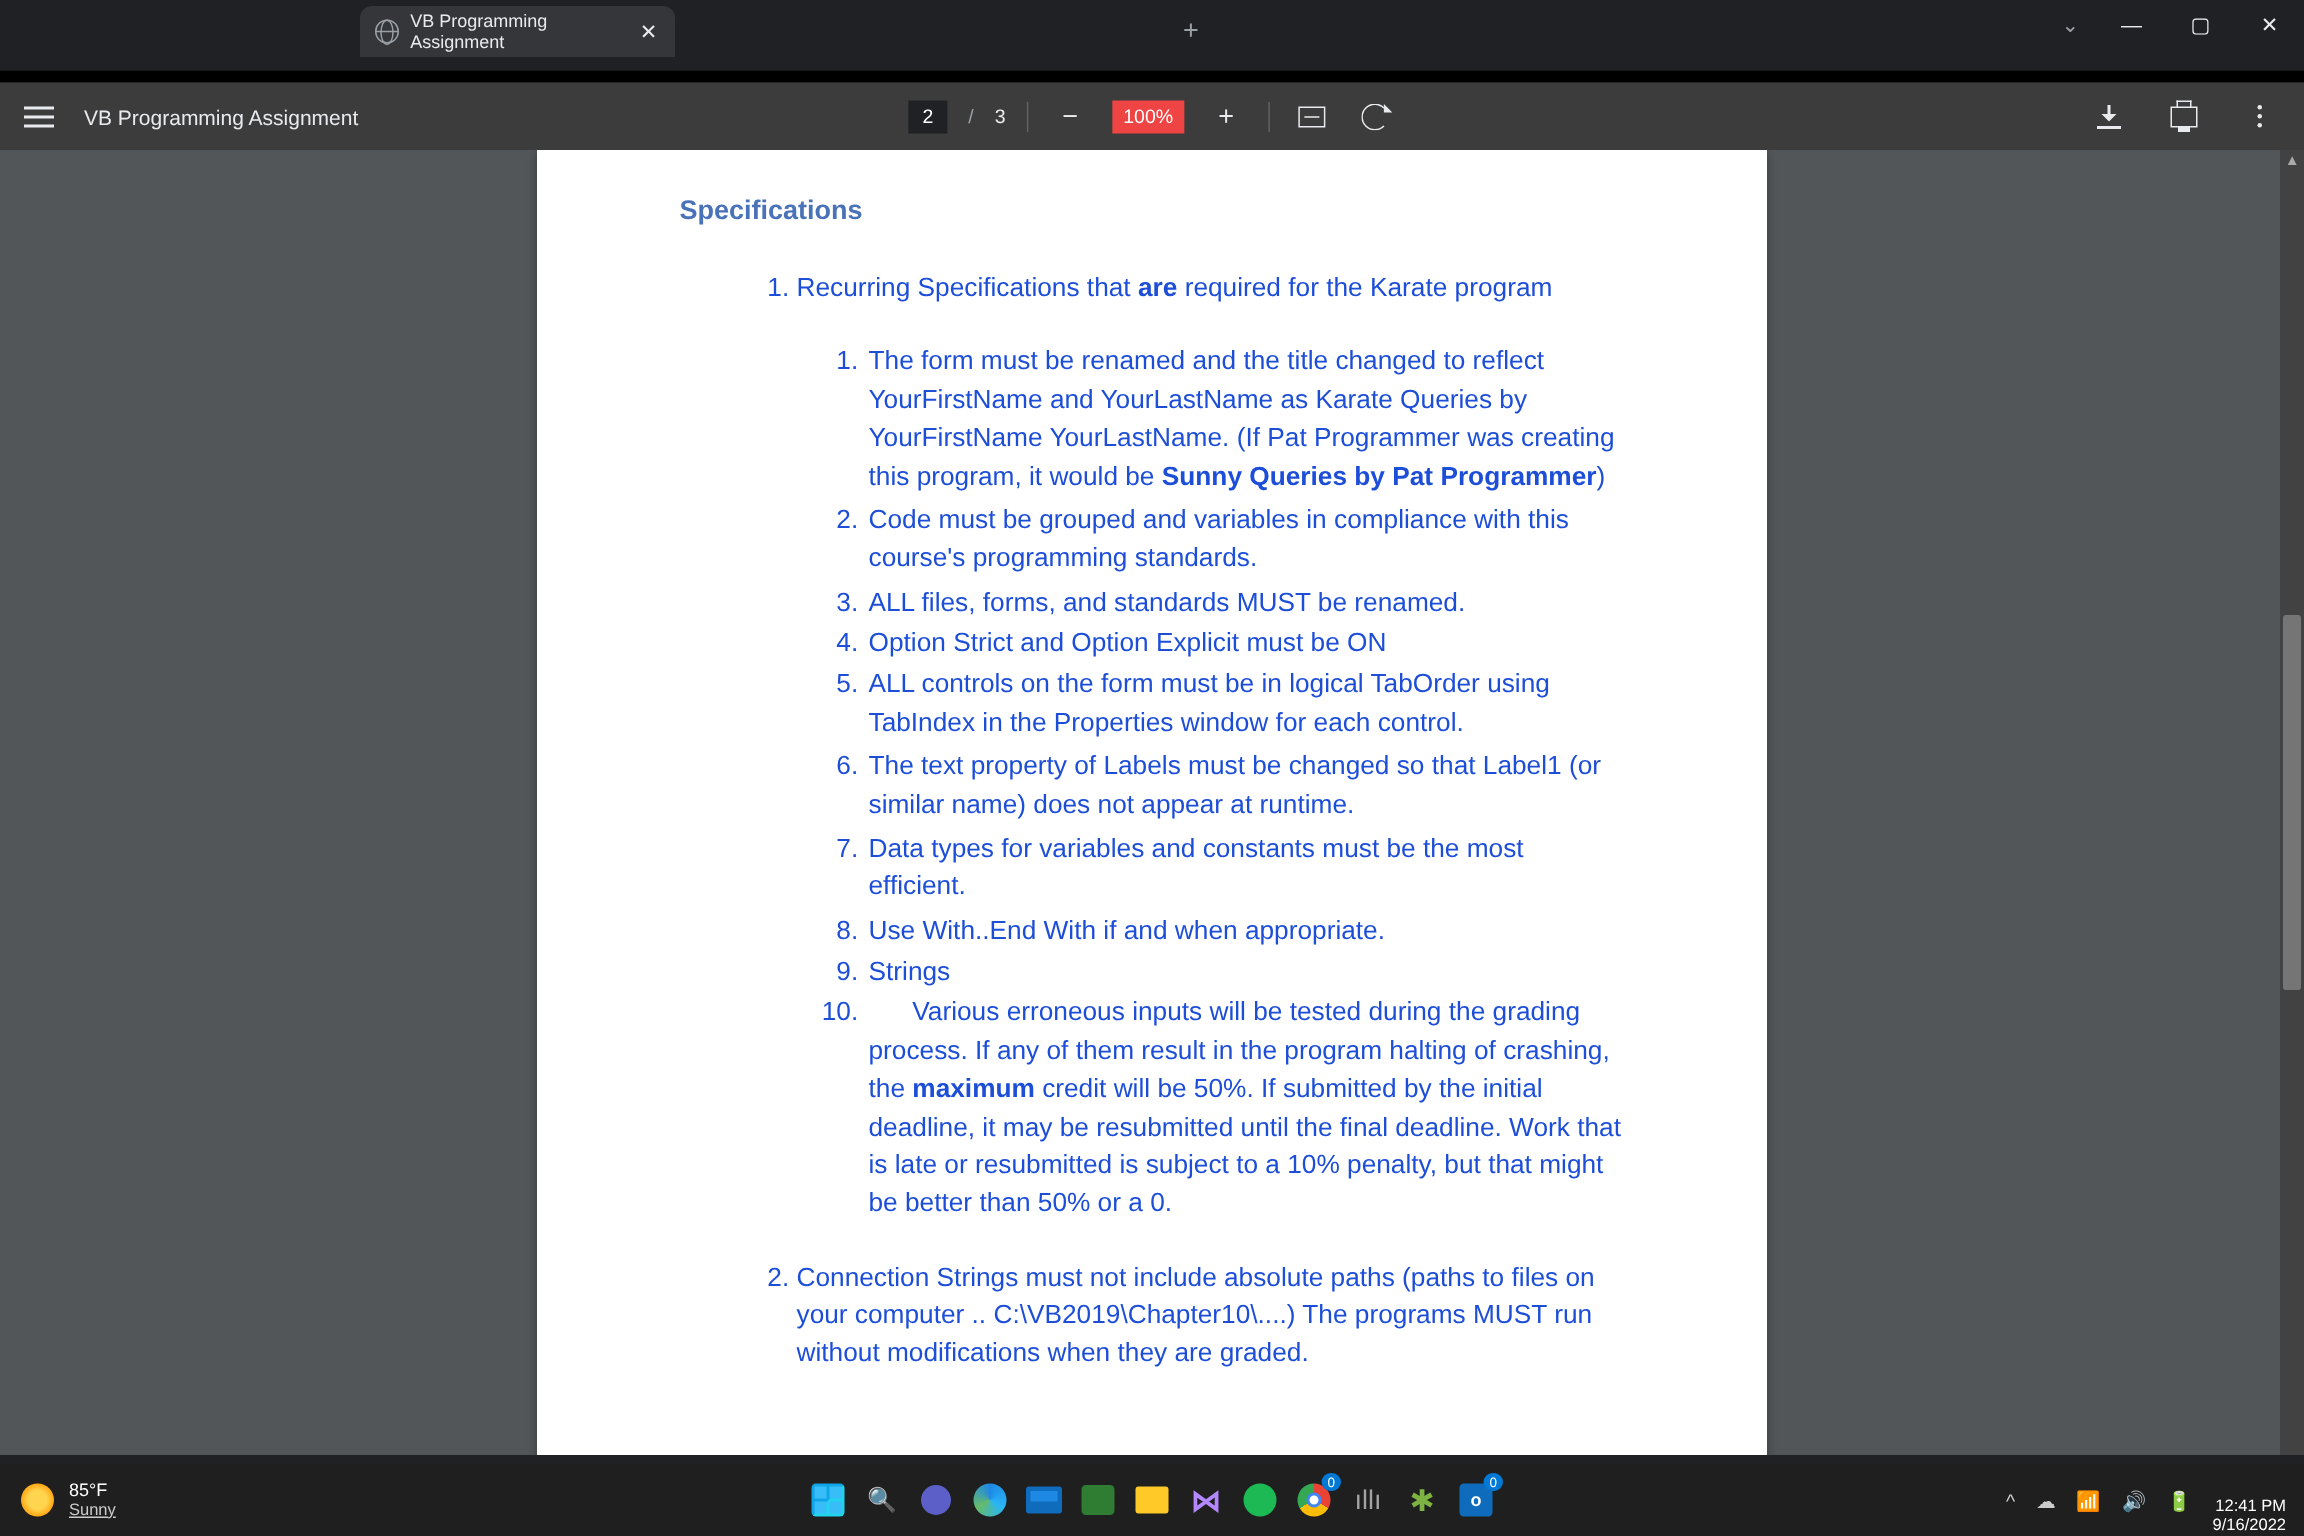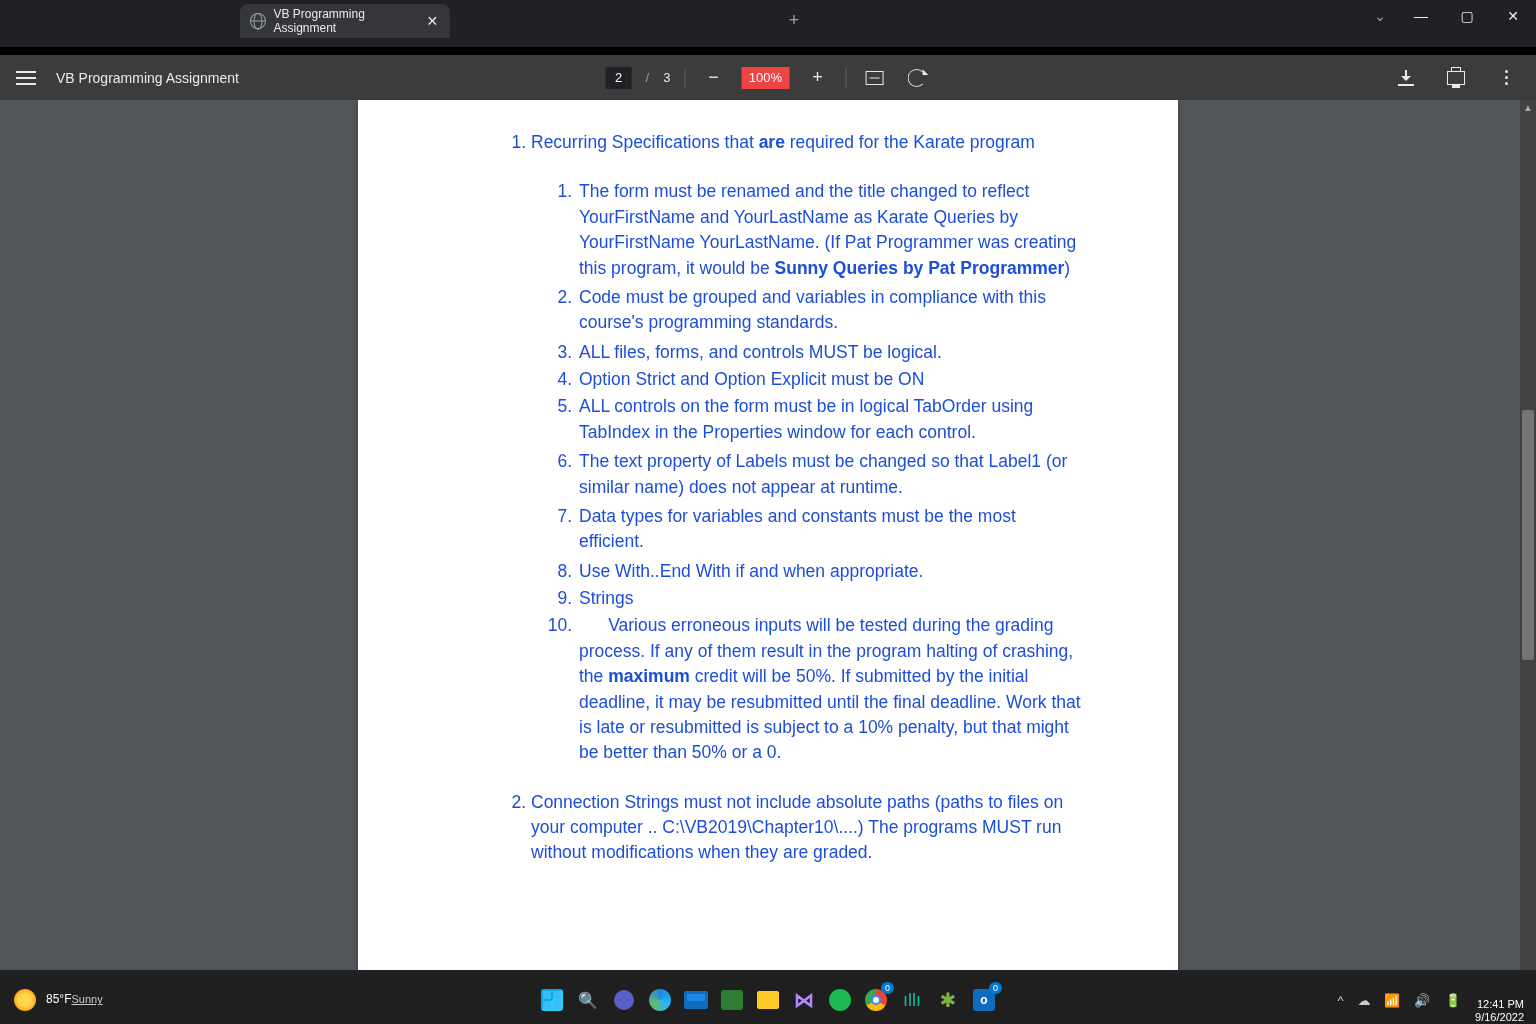--- a/index.html
+++ b/index.html
@@ -54,21 +54,21 @@
   ol.top { list-style:decimal; padding-left:78px; }
   ol.top > li { font-size:17.5px; line-height:1.45; color:#1d4ed8; margin-bottom:24px; font-family: Verdana, Geneva, sans-serif; }
   ol.sub { list-style:decimal; padding-left:46px; margin-top:24px; }
   ol.sub > li { font-size:17.5px; line-height:1.45; margin-bottom:4px; padding-left: 2px; font-family: Verdana, Geneva, sans-serif; }
   ol.sub > li.tight { margin-bottom:2px; }
   .bold { font-weight:700; }
   
   .taskbar { position:absolute; bottom:0; left:0; right:0; height:48px; background:#1f1f1f; display:flex; align-items:center; color:#fff; font-size:12px; z-index:10; }
   .weather { display:flex; align-items:center; gap:10px; margin-left:14px; }
   .sun { width:22px; height:22px; background:radial-gradient(circle,#ffd54f 40%,#ff9800 80%); border-radius:50%; }
-  .w-text { display:flex; flex-direction:row; line-height:1.1; }
+  .w-text { display:flex; flex-direction:column; line-height:1.1; }
   .w-temp { font-size:12px; }
   .w-cond { font-size:11px; color:#ccc;text-decoration:underline; }
   .tb-center { position:absolute; left:50%; transform:translateX(-50%); display:flex; align-items:center; gap:8px; }
   .tb-icon { width:28px; height:28px; border-radius:4px; display:flex; align-items:center; justify-content:center; font-size:16px; cursor:pointer; position:relative; }
   .badge { position:absolute; top:-4px; right:-4px; background:#0078d4; color:#fff; font-size:9px; border-radius:8px; padding:0 4px; line-height:12px; }
   .tb-right { margin-left:auto; display:flex; align-items:center; gap:14px; margin-right:12px; }
   .tray-icon { color:#ccc; font-size:13px; }
   .clock { text-align:right; line-height:1.15; font-size:11px;margin-top:21px; }
   
   .i-start { background:linear-gradient(135deg,#0ea5e9 0 50%,#22d3ee 50% 100%); width:22px; height:22px; display:grid; grid-template-columns:1fr 1fr; grid-template-rows:1fr 1fr; gap:2px; padding:2px; border-radius:3px;}
@@ -77,21 +77,21 @@
   .i-cortana{width:20px;height:20px;border-radius:50%;background:#5b5fc7;}
   .i-edge{width:22px;height:22px;border-radius:50%;background:conic-gradient(#1e88e5,#29b6f6,#66bb6a,#1e88e5);}
   .i-mail{width:24px;height:18px;background:#0f6cbd;border-radius:2px;position:relative;}
   .i-mail::after{content:"";position:absolute;inset:3px;border-top:7px solid #1e88e5;}
   .i-store{width:22px;height:20px;background:#2e7d32;border-radius:3px;}
   .i-files{width:22px;height:18px;background:#ffca28;border-radius:2px;}
   .i-vs{color:#b388ff;font-size:20px;font-weight:700;}
   .i-spotify{width:22px;height:22px;border-radius:50%;background:#1db954;}
   .i-chrome{width:22px;height:22px;border-radius:50%;background:conic-gradient(#ea4335 0 120deg,#fbbc05 120deg 240deg,#34a853 240deg 360deg);position:relative;}
   .i-chrome::after{content:"";position:absolute;inset:6px;background:#fff;border-radius:50%;border:2px solid #4285f4;}
-  .i-teams{color:#14b8a6;font-size:18px;text-align:right;}
+  .i-teams{color:#a3a3a3;font-size:18px;text-align:right;}
   .i-green{color:#7cb342;font-size:20px;}
   .i-outlook{width:22px;height:22px;background:#0f6cbd;border-radius:3px;color:#fff;font-size:12px;font-weight:700;display:flex;align-items:center;justify-content:center;}
   
   .stack { display:flex; flex-direction:column; height:1024px; position:relative; }
 </style>
 </head>
 <body>
 
 <div class="stack">
 
@@ -152,27 +152,28 @@
             <span></span>
             <span></span>
             <span></span>
           </span>
         </div>
     </div>
   </div>
 
   <div class="viewer">
     <div class="page">
+      <div class="spec-heading">Specifications</div>
       <ol class="top">
         <li>
           <span>Recurring Specifications that </span><span class="bold">are</span><span> required for the Karate program</span>
           <ol class="sub">
             <li><span>The form must be renamed and the title changed to reflect YourFirstName and YourLastName as Karate Queries by YourFirstName YourLastName. (If Pat Programmer was creating this program, it would be </span><span class="bold">Sunny Queries by Pat Programmer</span><span>)</span></li>
             <li>Code must be grouped and variables in compliance with this course's programming standards.</li>
-            <li class="tight">ALL files, forms, and controls MUST be logical.</li>
+            <li class="tight">ALL files, forms, and standards MUST be renamed.</li>
             <li class="tight">Option Strict and Option Explicit must be ON</li>
             <li>ALL controls on the form must be in logical TabOrder using TabIndex in the Properties window for each control.</li>
             <li>The text property of Labels must be changed so that Label1 (or similar name) does not appear at runtime.</li>
             <li>Data types for variables and constants must be the most efficient.</li>
             <li class="tight">Use With..End With if and when appropriate.</li>
             <li class="tight">Strings</li>
             <li>&nbsp;&nbsp;&nbsp;&nbsp;&nbsp;&nbsp;<span>Various erroneous inputs will be tested during the grading process. If any of them result in the program halting of crashing, the </span><span class="bold">maximum</span><span> credit will be 50%. If submitted by the initial deadline, it may be resubmitted until the final deadline. Work that is late or resubmitted is subject to a 10% penalty, but that might be better than 50% or a 0.</span></li>
           </ol>
         </li>
         <li>Connection Strings must not include absolute paths (paths to files on your computer .. C:\VB2019\Chapter10\....) The programs MUST run without modifications when they are graded.</li>

